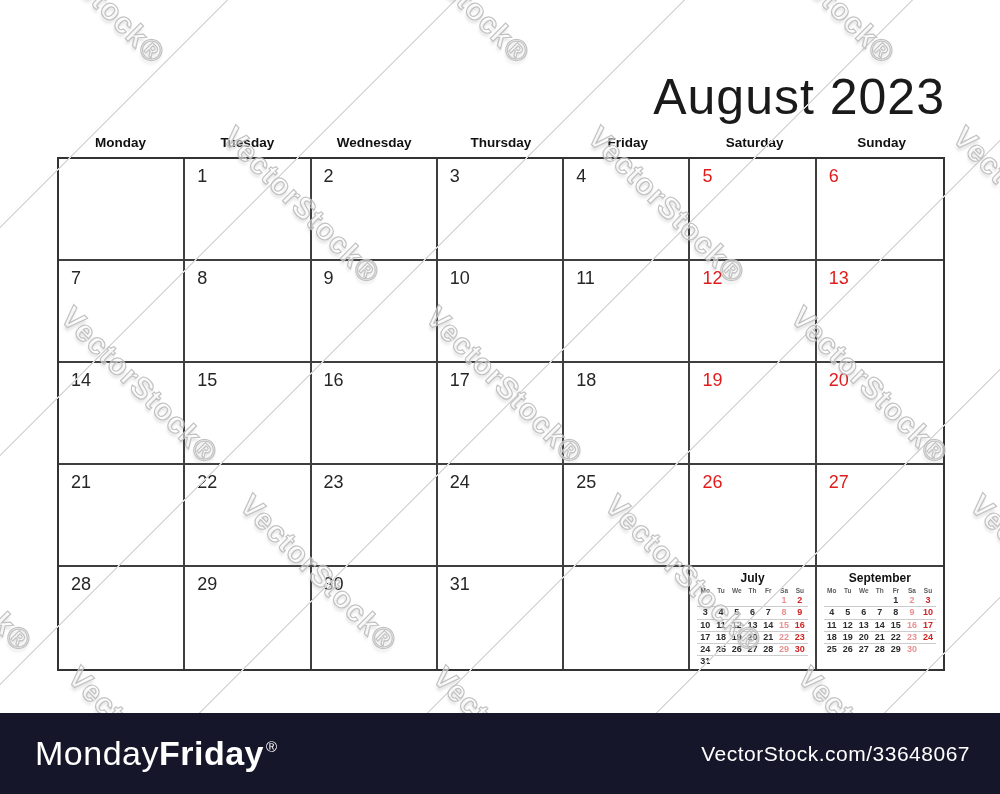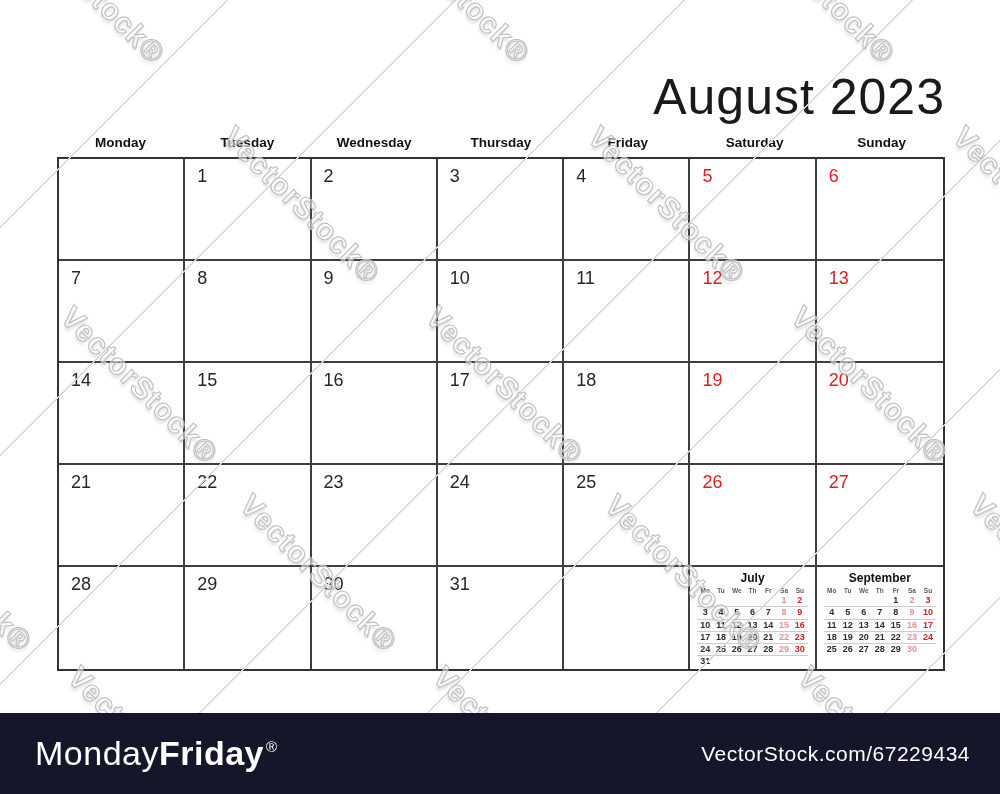--- a/index.html
+++ b/index.html
@@ -253,16 +253,16 @@
       <div class="wm-tile" style="left: 987px; top: 488px;">VectorStock®</div>
       <div class="wm-tile" style="left: 85px; top: 660px;">VectorStock®</div>
       <div class="wm-tile" style="left: 450px; top: 660px;">VectorStock®</div>
       <div class="wm-tile" style="left: 815px; top: 660px;">VectorStock®</div>
     </div>
 
   <div class="footer">
     <div class="brand">
       <span class="light">Monday</span><span class="bold">Friday</span><span class="reg">®</span>
     </div>
-    <div class="footer-url">VectorStock.com/67229434</div>
+    <div class="footer-url">VectorStock.com/33648067</div>
   </div>
 
 </div>
 
 </body></html>

